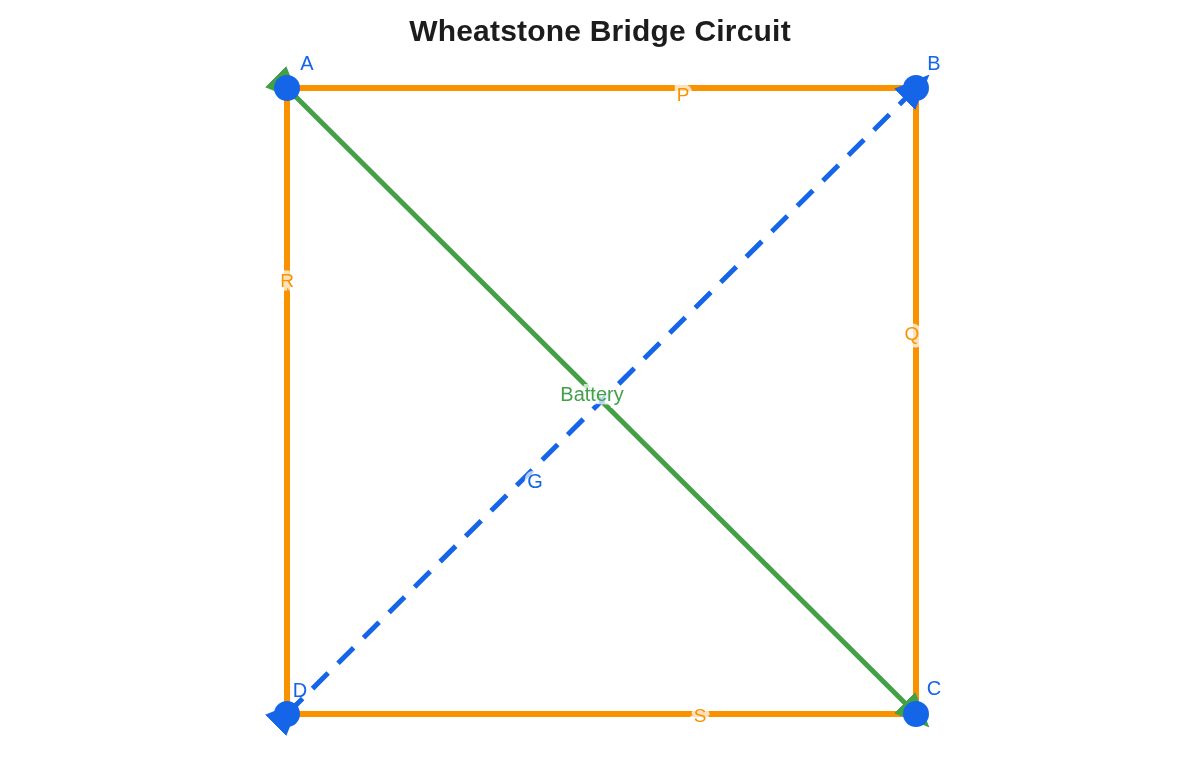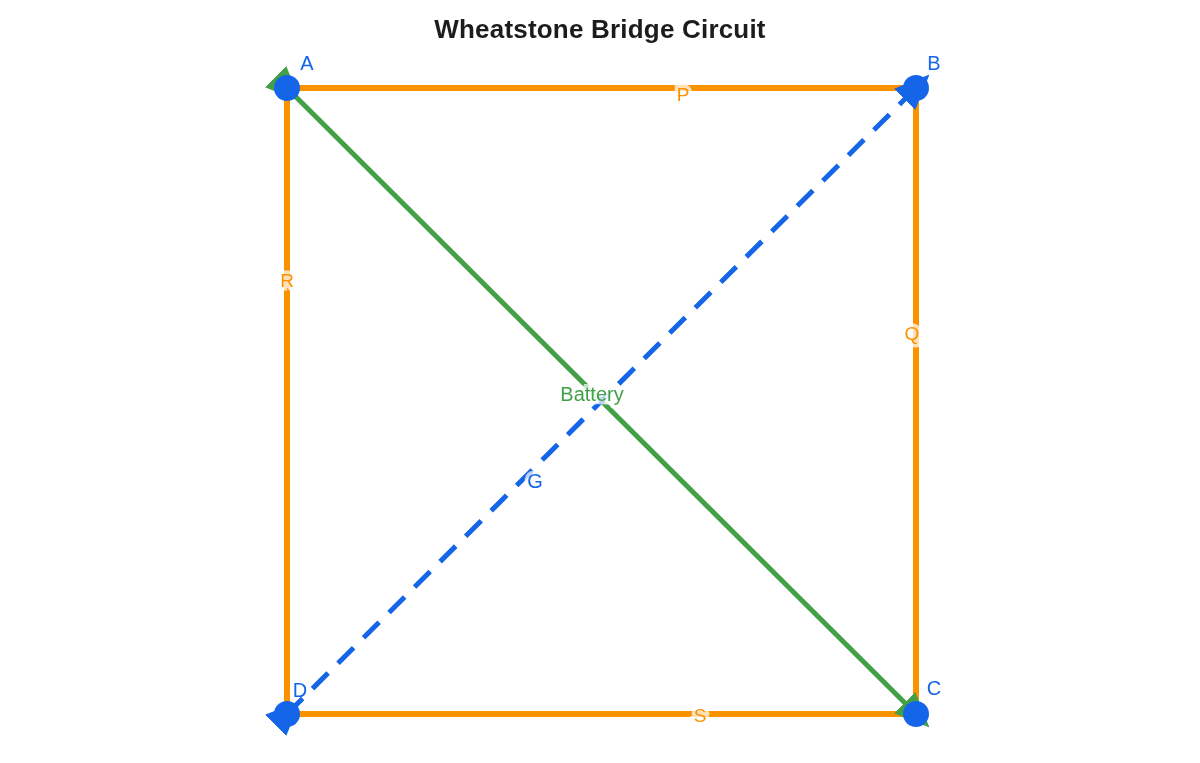--- a/index.html
+++ b/index.html
@@ -19,21 +19,21 @@
     width: 1200px;
     height: 763px;
     background: #ffffff;
   }
   #title {
     position: absolute;
     left: 0;
     top: 14px;
     width: 1200px;
     text-align: center;
-    font-size: 26px;
+    font-size: 30px;
     font-weight: bold;
     color: #1c1c1c;
     letter-spacing: 0.2px;
     font-family: "Liberation Sans", sans-serif;
   }
   svg#circuit {
     position: absolute;
     left: 0;
     top: 0;
     width: 1200px;

